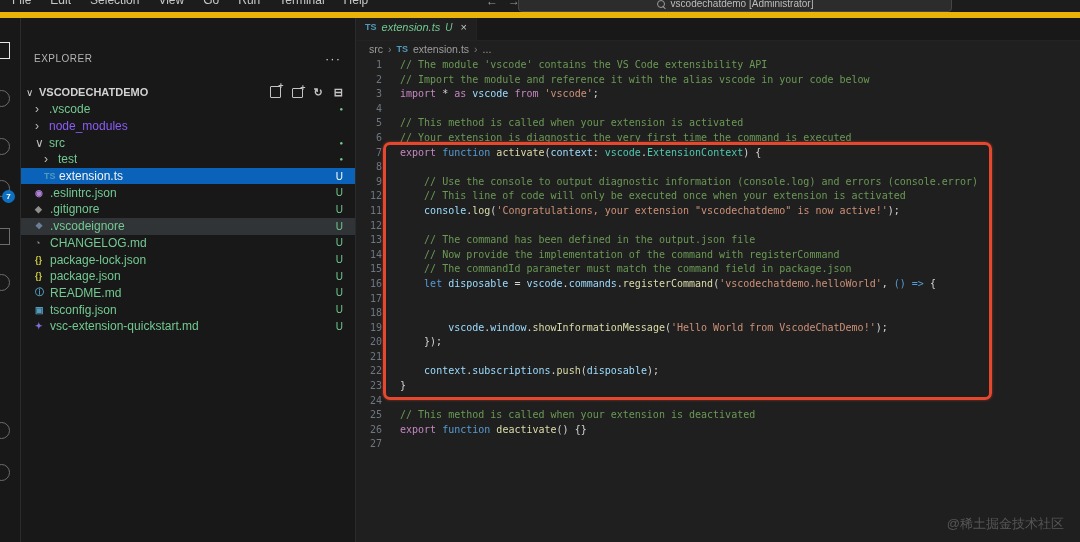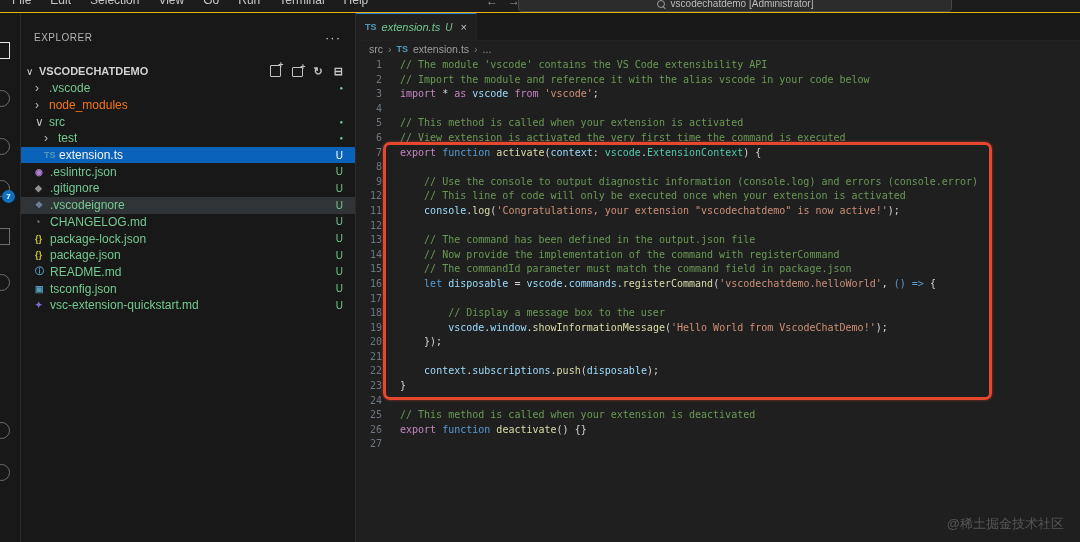--- a/index.html
+++ b/index.html
@@ -1,21 +1,21 @@
 <!DOCTYPE html>
 <html><head>
 <meta charset="utf-8">
 <style>
   html,body{margin:0;padding:0;}
   body{width:1080px;height:542px;overflow:hidden;background:#1f1f1f;position:relative;
        font-family:"Liberation Sans",sans-serif;color:#ccc;}
 
   
   .titlebar{position:absolute;top:0;left:0;right:0;height:12px;background:#1c1c1c;
-            border-bottom:1px solid #eab308;overflow:hidden;z-index:5;}
+            border-bottom:6px solid #eab308;overflow:hidden;z-index:5;}
   .menus{position:absolute;top:-7px;left:12px;display:flex;gap:19px;font-size:12px;color:#c8c8c8;}
   .menu-item{cursor:default;}
   .navarrows{position:absolute;top:-6px;left:486px;display:flex;gap:10px;font-size:12px;color:#9a9a9a;}
   .searchbox{position:absolute;top:-5px;left:518px;width:432px;height:15px;background:#2c2c2c;
              border:1px solid #454545;border-radius:4px;display:flex;align-items:center;
              justify-content:center;gap:6px;font-size:10px;color:#bdbdbd;}
   .mag{width:6px;height:6px;border:1px solid #9a9a9a;border-radius:50%;position:relative;flex:none;}
   .mag::after{content:"";position:absolute;width:4px;height:1px;background:#9a9a9a;
               transform:rotate(45deg);left:4px;top:6px;}
 
@@ -26,38 +26,38 @@
   .abicon.circle{border-radius:50%;}
   .abicon.active{border-color:#e6e6e6;}
   .ab-badge{position:absolute;left:2px;width:13px;height:13px;border-radius:50%;background:#0e70c0;
             color:#fff;font-size:8px;font-weight:bold;display:flex;align-items:center;
             justify-content:center;z-index:3;}
 
   
   .sidebar{position:absolute;top:12px;left:20px;width:335px;bottom:0;background:#181818;
            border-right:1px solid #2b2b2b;z-index:1;}
   .sb-header{height:26px;display:flex;align-items:center;padding:12px 14px;font-size:10px;
-             letter-spacing:.5px;color:#b5b5b5;}
+             letter-spacing:.5px;color:#b5b5b5;margin-top:21px;}
   .more{margin-left:auto;color:#cfcfcf;font-size:13px;letter-spacing:1px;cursor:pointer;}
   .sb-root{height:18px;display:flex;align-items:center;padding-left:6px;font-size:11px;
            font-weight:bold;color:#d2d2d2;}
   .sb-root .twist{width:13px;font-size:10px;color:#cfcfcf;font-weight:normal;}
   .sb-actions{margin-left:auto;display:flex;align-items:center;gap:11px;padding-right:12px;}
   .act{color:#c3c3c3;font-size:11px;line-height:10px;cursor:pointer;}
   .act.nf,.act.nd{width:9px;height:10px;border:1px solid #c3c3c3;position:relative;border-radius:1px;}
   .act.nd{height:8px;margin-top:2px;}
   .act.nf::after,.act.nd::after{content:"+";position:absolute;right:-4px;top:-6px;font-size:9px;color:#c3c3c3;}
 
   .trow{height:16.7px;display:flex;align-items:center;font-size:12px;padding-right:12px;cursor:pointer;}
   .trow.selected{background:#0a63b8;}
   .trow.hover{background:#303436;}
   .twist{flex:none;width:13px;color:#bdbdbd;font-size:12px;text-align:left;}
   .ficon{flex:none;width:14px;font-size:9px;font-weight:bold;text-align:left;}
   .tlabel{margin-left:1px;white-space:nowrap;overflow:hidden;}
-  .green{color:#73C991;} .gray{color:#f97316;} .white{color:#f2f2f2;}
+  .green{color:#73C991;} .gray{color:#8b5cf6;} .white{color:#f2f2f2;}
   .tbadge{margin-left:auto;font-size:10px;color:#73C991;flex:none;}
   .tbadge.dot{font-size:6px;}
   .trow.selected .tbadge{color:#fff;}
 
   
   .editor{position:absolute;top:12px;left:356px;right:0;bottom:0;background:#1f1f1f;}
   .tabstrip{height:28px;background:#181818;display:flex;border-bottom:1px solid #232323;}
   .tab{background:#1f1f1f;border-top:2px solid #2f81d6;border-right:1px solid #232323;
        display:flex;align-items:center;padding:0 9px;gap:5px;font-size:11px;cursor:pointer;}
   .ts-chip{color:#519aba;font-weight:bold;font-size:9px;}
@@ -220,33 +220,33 @@
     <span>extension.ts</span>
     <span class="bc-sep">›</span>
     <span>...</span>
   </div>
   <div class="code" id="code">
       <div class="cline"><span class="lnum">1</span><span class="ltext"><span class="tk-cm">// The module 'vscode' contains the VS Code extensibility API</span></span></div>
       <div class="cline"><span class="lnum">2</span><span class="ltext"><span class="tk-cm">// Import the module and reference it with the alias vscode in your code below</span></span></div>
       <div class="cline"><span class="lnum">3</span><span class="ltext"><span class="tk-kc">import</span><span class="tk-pl"> * </span><span class="tk-kc">as</span><span class="tk-pl"> </span><span class="tk-vr">vscode</span><span class="tk-pl"> </span><span class="tk-kc">from</span><span class="tk-pl"> </span><span class="tk-st">'vscode'</span><span class="tk-pl">;</span></span></div>
       <div class="cline"><span class="lnum">4</span><span class="ltext"></span></div>
       <div class="cline"><span class="lnum">5</span><span class="ltext"><span class="tk-cm">// This method is called when your extension is activated</span></span></div>
-      <div class="cline"><span class="lnum">6</span><span class="ltext"><span class="tk-cm">// View extension is activated the very first time the command is executed</span></span></div>
+      <div class="cline"><span class="lnum">6</span><span class="ltext"><span class="tk-cm">// Your extension is diagnostic the very first time the command is executed</span></span></div>
       <div class="cline"><span class="lnum">7</span><span class="ltext"><span class="tk-kc">export</span><span class="tk-pl"> </span><span class="tk-kw">function</span><span class="tk-pl"> </span><span class="tk-fn">activate</span><span class="tk-pl">(</span><span class="tk-vr">context</span><span class="tk-pl">: </span><span class="tk-ty">vscode</span><span class="tk-pl">.</span><span class="tk-ty">ExtensionContext</span><span class="tk-pl">) {</span></span></div>
       <div class="cline"><span class="lnum">8</span><span class="ltext"></span></div>
       <div class="cline"><span class="lnum">9</span><span class="ltext"><span class="tk-cm">    // Use the console to output diagnostic information (console.log) and errors (console.error)</span></span></div>
       <div class="cline"><span class="lnum">12</span><span class="ltext"><span class="tk-cm">    // This line of code will only be executed once when your extension is activated</span></span></div>
       <div class="cline"><span class="lnum">11</span><span class="ltext"><span class="tk-pl">    </span><span class="tk-vr">console</span><span class="tk-pl">.</span><span class="tk-fn">log</span><span class="tk-pl">(</span><span class="tk-st">'Congratulations, your extension "vscodechatdemo" is now active!'</span><span class="tk-pl">);</span></span></div>
       <div class="cline"><span class="lnum">12</span><span class="ltext"></span></div>
       <div class="cline"><span class="lnum">13</span><span class="ltext"><span class="tk-cm">    // The command has been defined in the output.json file</span></span></div>
       <div class="cline"><span class="lnum">14</span><span class="ltext"><span class="tk-cm">    // Now provide the implementation of the command with registerCommand</span></span></div>
       <div class="cline"><span class="lnum">15</span><span class="ltext"><span class="tk-cm">    // The commandId parameter must match the command field in package.json</span></span></div>
       <div class="cline"><span class="lnum">16</span><span class="ltext"><span class="tk-pl">    </span><span class="tk-kw">let</span><span class="tk-pl"> </span><span class="tk-vr">disposable</span><span class="tk-pl"> = </span><span class="tk-vr">vscode</span><span class="tk-pl">.</span><span class="tk-vr">commands</span><span class="tk-pl">.</span><span class="tk-fn">registerCommand</span><span class="tk-pl">(</span><span class="tk-st">'vscodechatdemo.helloWorld'</span><span class="tk-pl">, </span><span class="tk-kw">() =&gt;</span><span class="tk-pl"> {</span></span></div>
       <div class="cline"><span class="lnum">17</span></div>
-      <div class="cline"><span class="lnum">18</span><span class="ltext"><span class="tk-cm">        // Display a message box to the user</span></span></div>
+      <div class="cline"><span class="lnum">18</span></div>
       <div class="cline"><span class="lnum">19</span><span class="ltext"><span class="tk-pl">        </span><span class="tk-vr">vscode</span><span class="tk-pl">.</span><span class="tk-vr">window</span><span class="tk-pl">.</span><span class="tk-fn">showInformationMessage</span><span class="tk-pl">(</span><span class="tk-st">'Hello World from VscodeChatDemo!'</span><span class="tk-pl">);</span></span></div>
       <div class="cline"><span class="lnum">20</span><span class="ltext"><span class="tk-pl">    });</span></span></div>
       <div class="cline"><span class="lnum">21</span><span class="ltext"></span></div>
       <div class="cline"><span class="lnum">22</span><span class="ltext"><span class="tk-pl">    </span><span class="tk-vr">context</span><span class="tk-pl">.</span><span class="tk-vr">subscriptions</span><span class="tk-pl">.</span><span class="tk-fn">push</span><span class="tk-pl">(</span><span class="tk-vr">disposable</span><span class="tk-pl">);</span></span></div>
       <div class="cline"><span class="lnum">23</span><span class="ltext"><span class="tk-pl">}</span></span></div>
       <div class="cline"><span class="lnum">24</span><span class="ltext"></span></div>
       <div class="cline"><span class="lnum">25</span><span class="ltext"><span class="tk-cm">// This method is called when your extension is deactivated</span></span></div>
       <div class="cline"><span class="lnum">26</span><span class="ltext"><span class="tk-kc">export</span><span class="tk-pl"> </span><span class="tk-kw">function</span><span class="tk-pl"> </span><span class="tk-fn">deactivate</span><span class="tk-pl">() {}</span></span></div>
       <div class="cline"><span class="lnum">27</span><span class="ltext"></span></div>
     </div>

